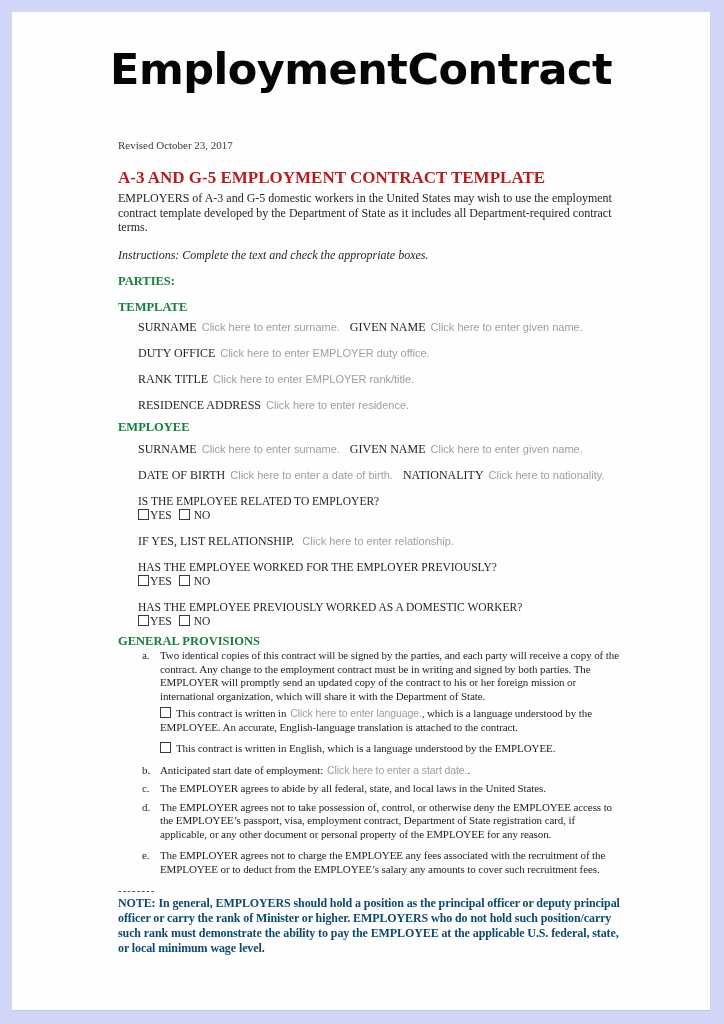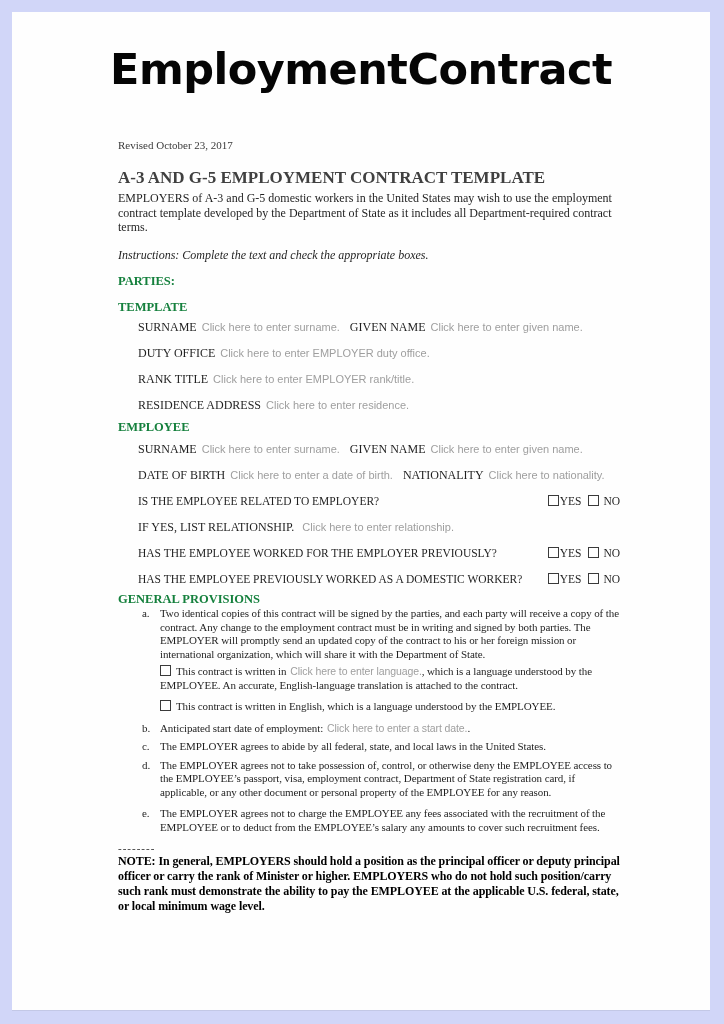--- a/index.html
+++ b/index.html
@@ -39,21 +39,21 @@
     text-align:left;
     font-size:11px;
     line-height:13px;
     color:#3a3a3a;
   }
   .doc-heading {
     margin-top:16px;
     font-size:17px;
     line-height:20px;
     font-weight:bold;
-    color:#404040;
+    color:#b91c1c;
   }
   .intro { margin:3px 0 0 0; font-size:12px; line-height:14.5px; }
   .instructions { margin:13px 0 0 0; font-style:italic; font-size:12px; line-height:14.5px; }
   .sec {
     font-weight:bold;
     color:#15803d;
     font-size:12.5px;
     line-height:15px;
   }
   .sec.parties  { margin-top:12px; }
@@ -68,20 +68,21 @@
   }
   .row.first { margin-top:5px; }
   .row.efirst { margin-top:7px; }
   .qrow {
     margin:12px 0 0 20px;
     display:flex;
     justify-content:space-between;
     align-items:baseline;
     font-size:11.5px;
     line-height:14px;
+    flex-direction:column;
   }
   .q { white-space:nowrap; }
   .ph {
     font-family:"Liberation Sans", sans-serif;
     font-size:11px;
     color:#9e9e9e;
     margin-left:5px;
   }
   .ph.tight { margin-left:4px; }
   .lbl2 { margin-left:10px; }
@@ -115,21 +116,21 @@
     font-size:11px;
     line-height:12px;
     color:#2a2a2a;
     letter-spacing:1px;
   }
   .note {
     margin:0;
     font-weight:bold;
     font-size:12px;
     line-height:15px;
-    color:#000000;
+    color:#0c4a6e;
     letter-spacing:-0.1px;
   }
 </style>
 </head>
 <body>
 
 <div class="page">
 
   <div class="banner">
     <div>EmploymentContract</div>

